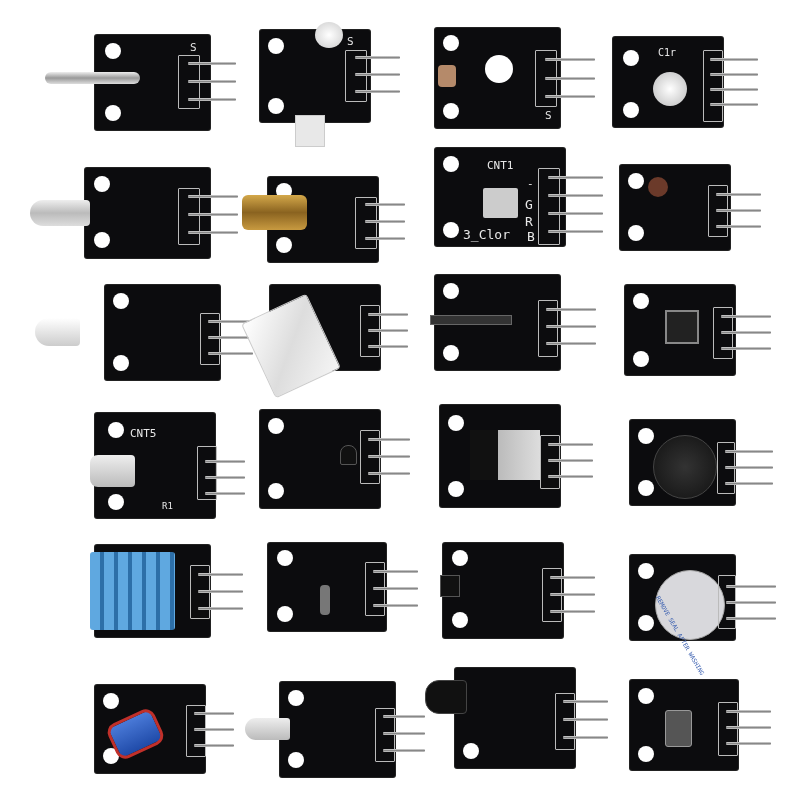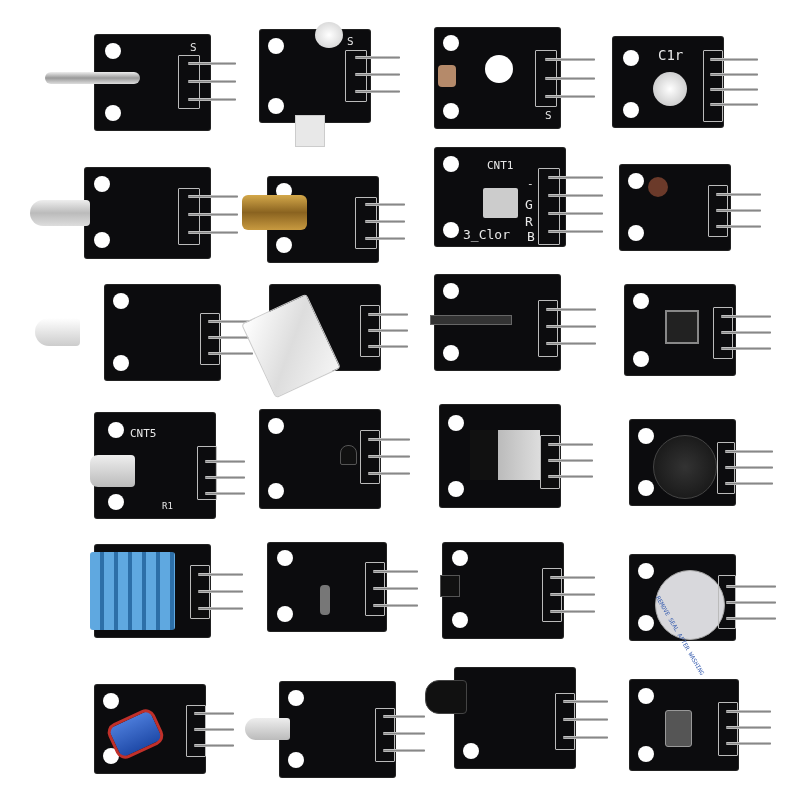--- a/index.html
+++ b/index.html
@@ -51,21 +51,21 @@
     <div class="pin" style="left:115px;top:52px;width:50px"></div>
     <div class="pin" style="left:115px;top:70px;width:50px"></div>
   <span class="silk" style="left:115px;top:85px">S</span>
 </div>
 
 <div class="mod" style="left:610px;top:30px;width:150px;height:100px">
   <div class="pcb" style="left:3px;top:7px;width:110px;height:90px"></div>
   <div class="hole" style="left:13px;top:20px"></div>
     <div class="hole" style="left:13px;top:72px"></div>
   <div class="comp" style="left:43px;top:42px;width:34px;height:34px;border-radius:50%;background:radial-gradient(#fff,#bbb)"></div>
-  <span class="silk" style="left:48px;top:18px;font-size:14px">C1r</span>
+  <span class="silk" style="left:48px;top:18px;font-size:10px">C1r</span>
   <div class="hdr" style="left:93px;top:20px;width:18px;height:70px"></div>
   <div class="pin" style="left:100px;top:28px;width:48px"></div>
     <div class="pin" style="left:100px;top:43px;width:48px"></div>
     <div class="pin" style="left:100px;top:58px;width:48px"></div>
     <div class="pin" style="left:100px;top:73px;width:48px"></div>
 </div>
 
 <div class="mod" style="left:30px;top:160px;width:220px;height:100px">
   <div class="pcb" style="left:55px;top:8px;width:125px;height:90px"></div>
   <div class="hole" style="left:64px;top:16px"></div>

